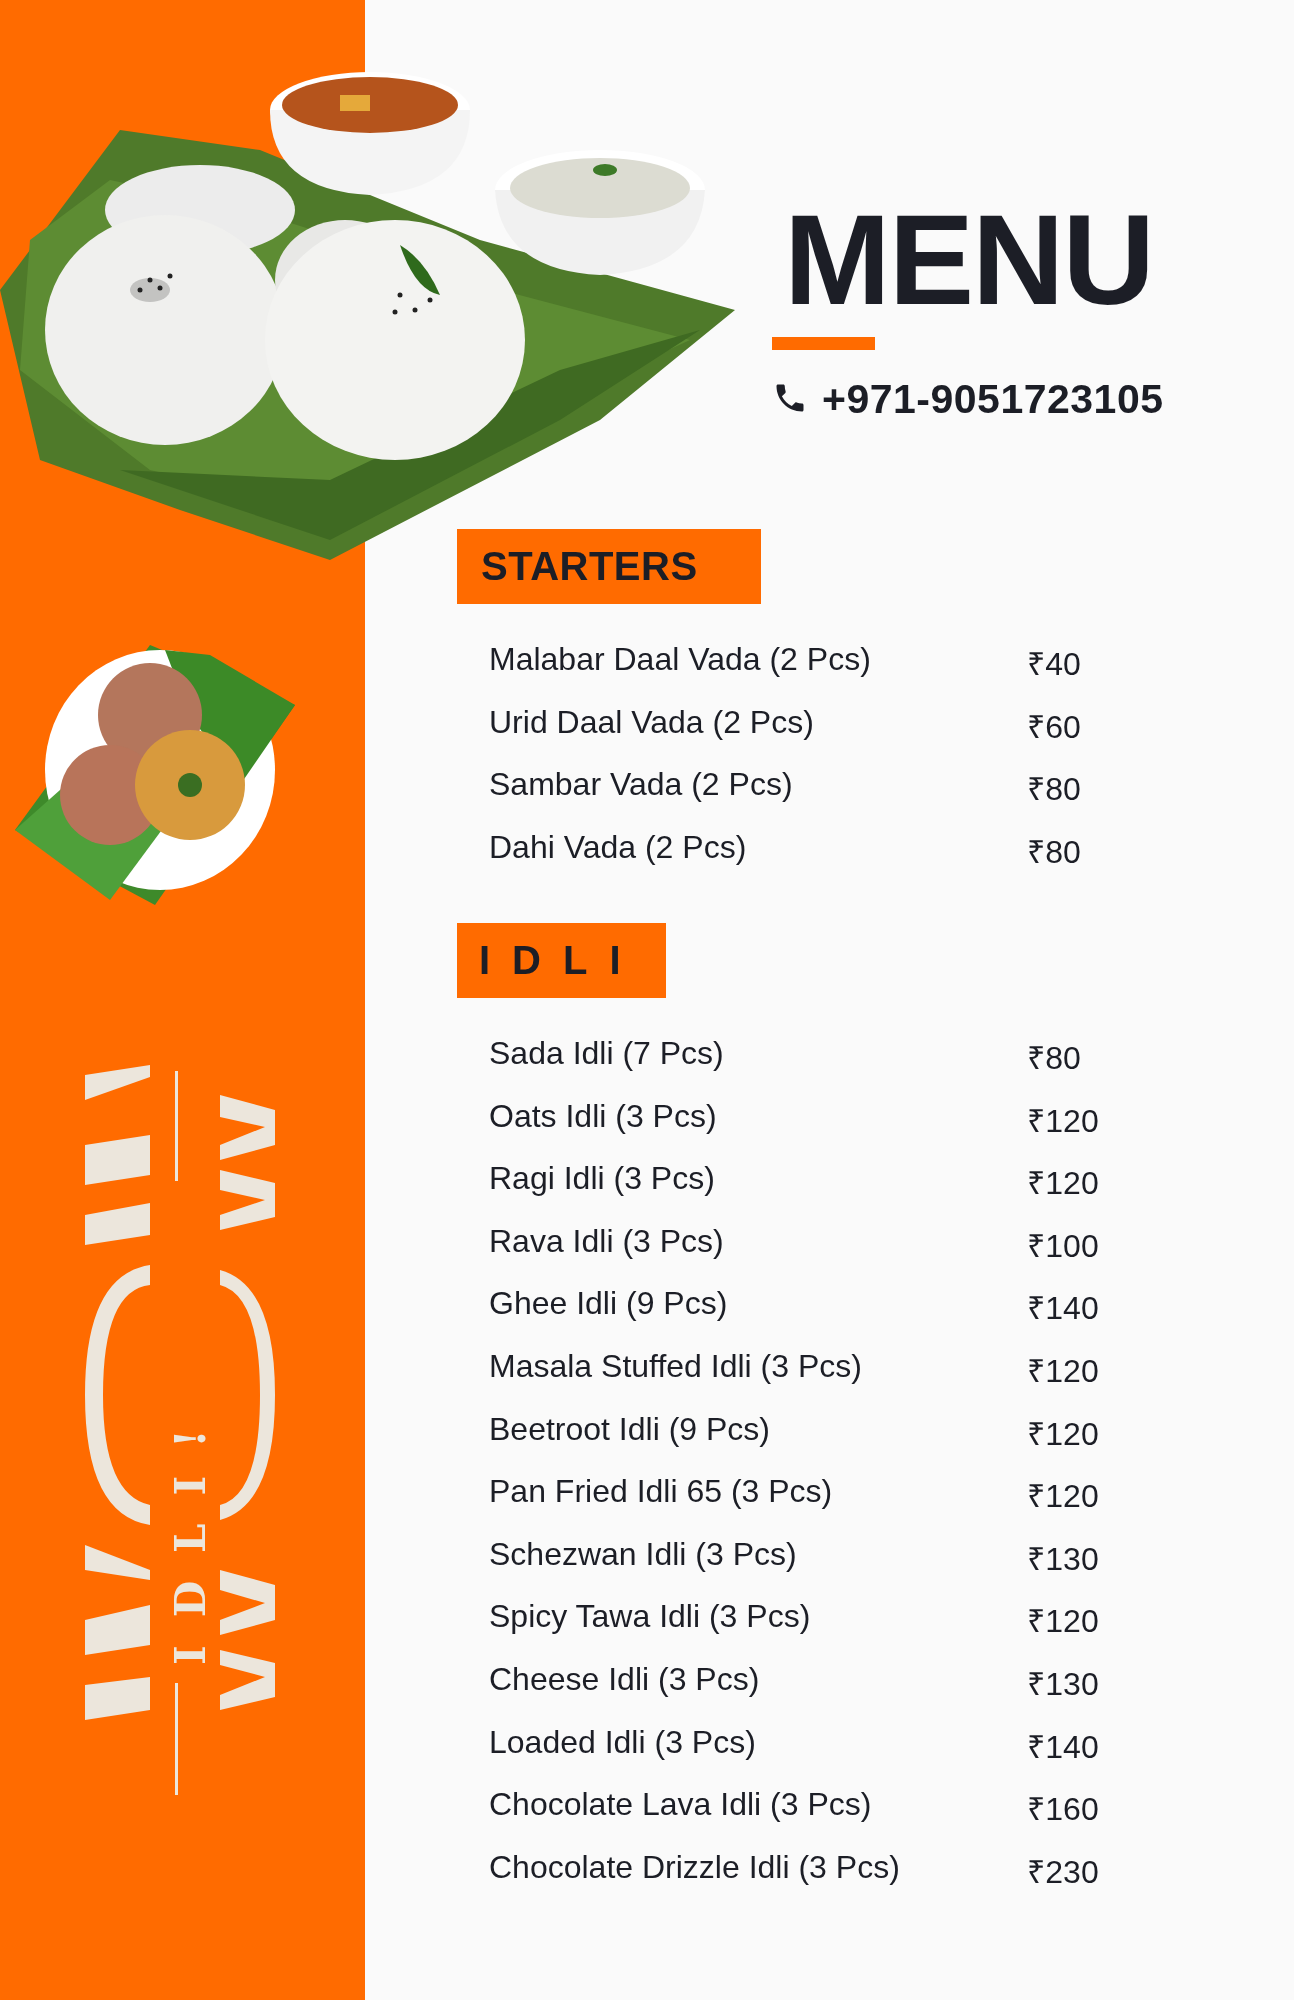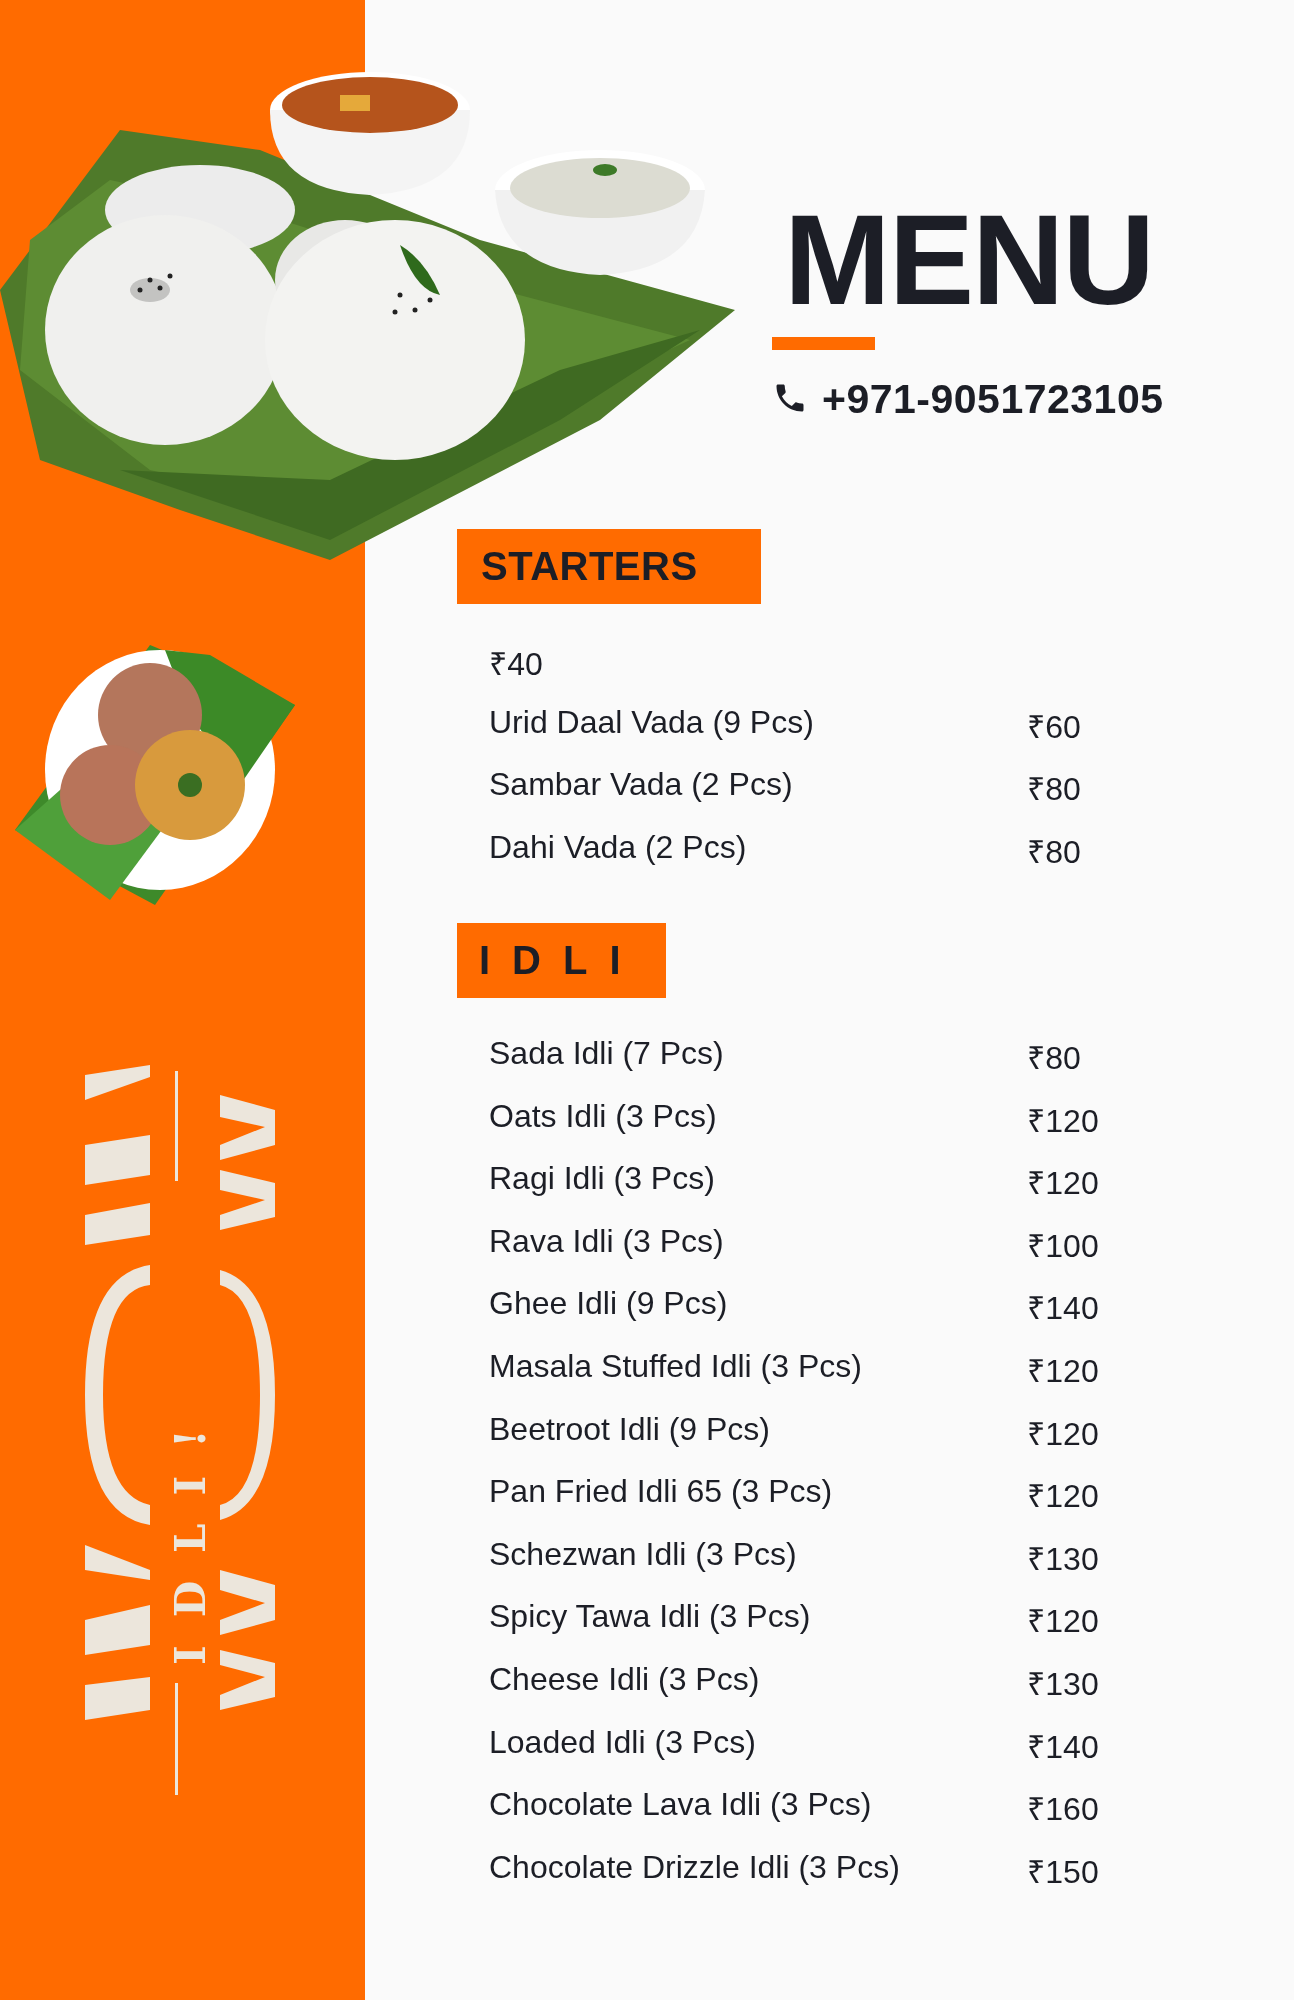--- a/index.html
+++ b/index.html
@@ -126,24 +126,25 @@
     </svg>
   </span>
   <span class="phone-text">+971-9051723105</span>
 </div>
 
 <div class="section-tag tag-starters">
   <span>STARTERS</span>
 </div>
 <div class="item-list list-starters">
   <div class="item-row">
+    <span class="item-name">Malabar Daal Vada (2 Pcs)</span>
     <span class="item-price">₹40</span>
   </div>
   <div class="item-row">
-    <span class="item-name">Urid Daal Vada (9 Pcs)</span>
+    <span class="item-name">Urid Daal Vada (2 Pcs)</span>
     <span class="item-price">₹60</span>
   </div>
   <div class="item-row">
     <span class="item-name">Sambar Vada (2 Pcs)</span>
     <span class="item-price">₹80</span>
   </div>
   <div class="item-row">
     <span class="item-name">Dahi Vada (2 Pcs)</span>
     <span class="item-price">₹80</span>
   </div>
@@ -200,15 +201,15 @@
   <div class="item-row">
     <span class="item-name">Loaded Idli (3 Pcs)</span>
     <span class="item-price">₹140</span>
   </div>
   <div class="item-row">
     <span class="item-name">Chocolate Lava Idli (3 Pcs)</span>
     <span class="item-price">₹160</span>
   </div>
   <div class="item-row">
     <span class="item-name">Chocolate Drizzle Idli (3 Pcs)</span>
-    <span class="item-price">₹150</span>
+    <span class="item-price">₹230</span>
   </div>
 </div>
 
 </body></html>

